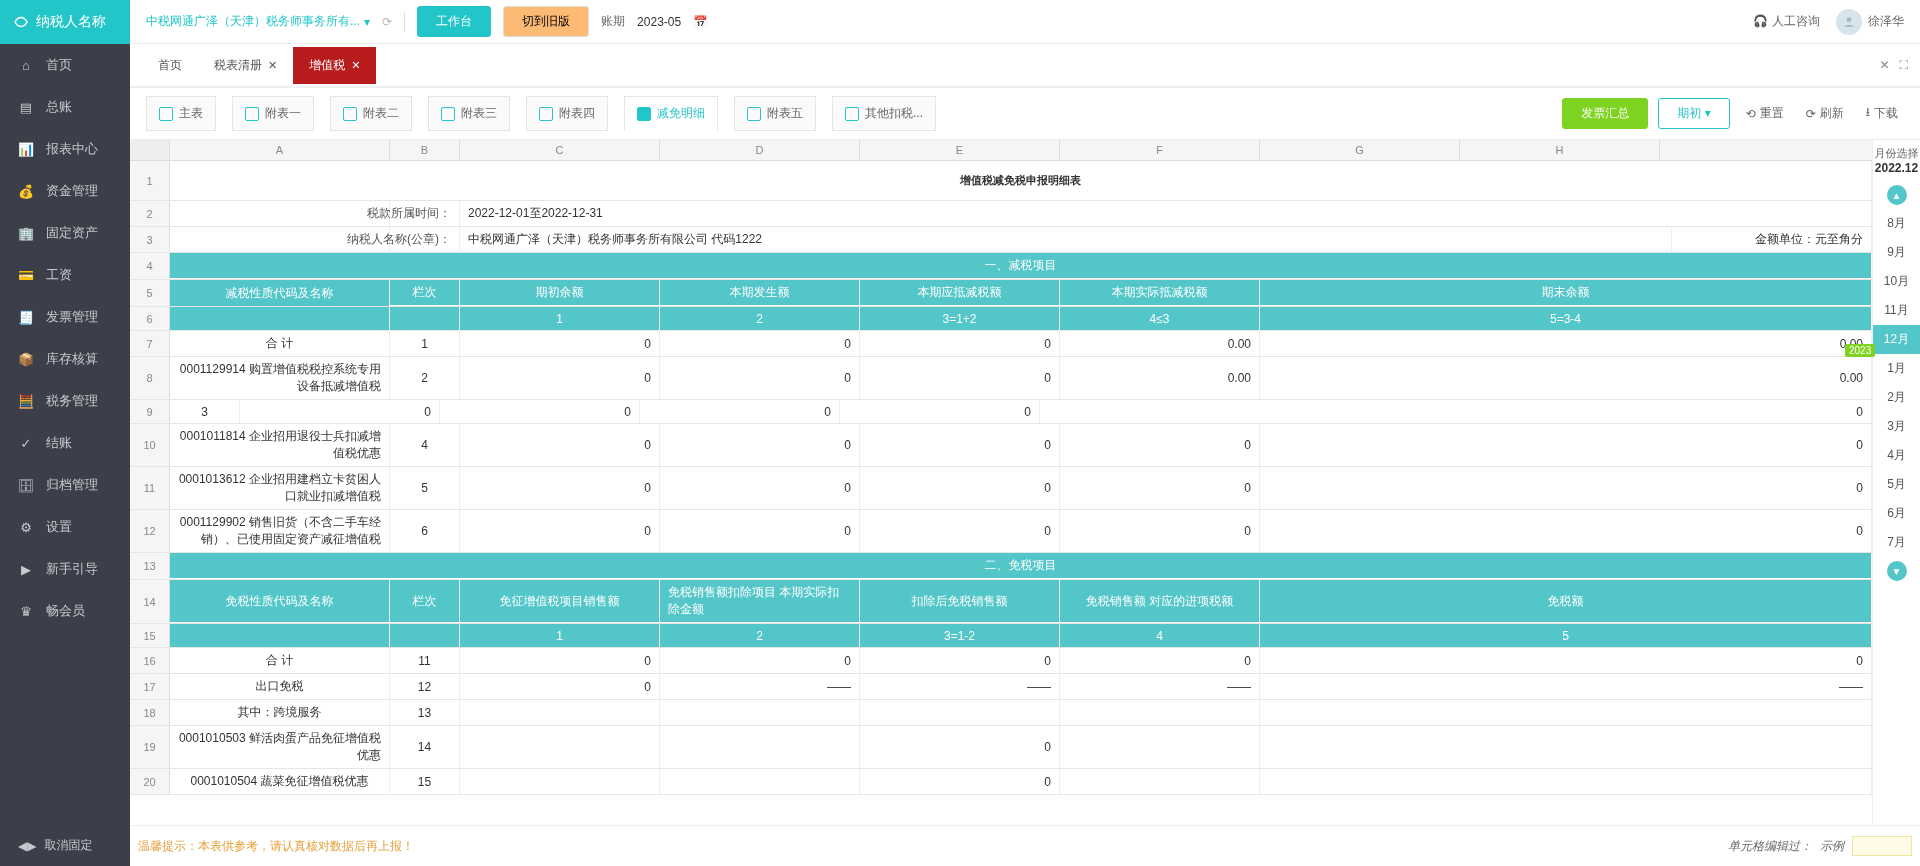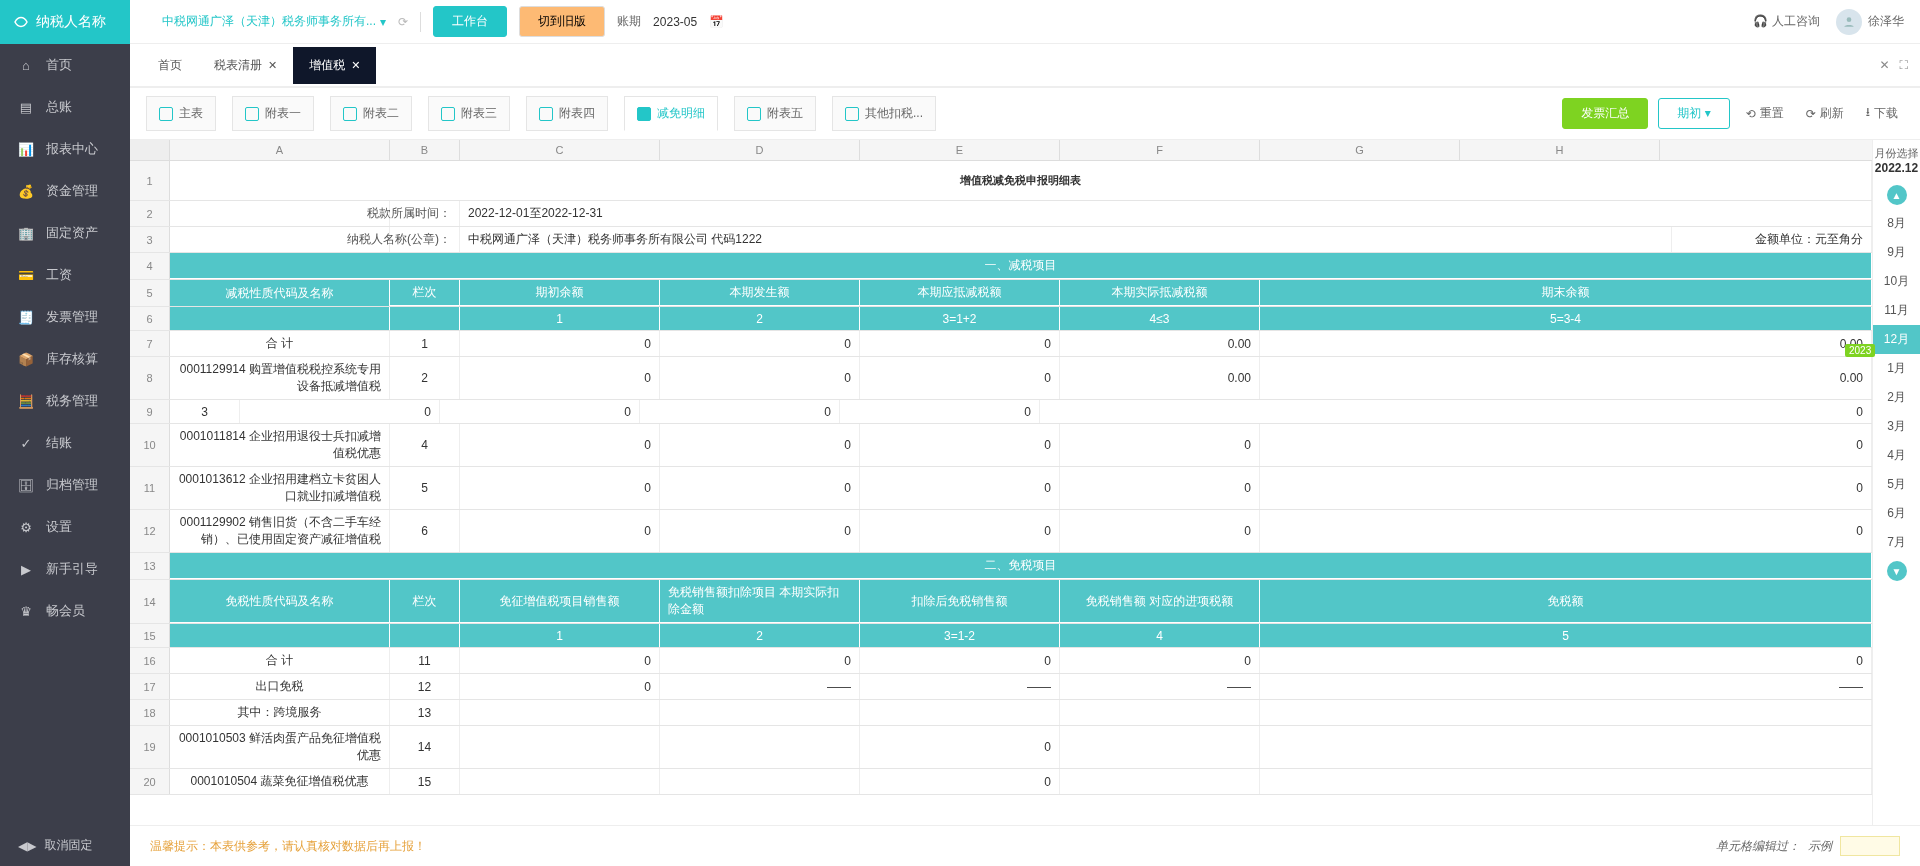--- a/index.html
+++ b/index.html
@@ -13,37 +13,37 @@
 .nav { flex: 1; }
 .nav-item { display: flex; align-items: center; gap: 12px; padding: 12px 18px; cursor: pointer; font-size: 13px; }
 .nav-icon { width: 16px; height: 16px; display: inline-flex; align-items: center; justify-content: center; }
 .sidebar-footer { padding: 12px 18px; display: flex; align-items: center; gap: 8px; cursor: pointer; }
 
 
 .main { flex: 1; display: flex; flex-direction: column; min-width: 0; }
 
 
 .topbar { height: 44px; display: flex; align-items: center; padding: 0 16px; gap: 12px; border-bottom: 1px solid #eee; }
-.company-select { color: #23c6c8; cursor: pointer; display: flex; align-items: center; gap: 4px; max-width: 260px; margin-left: 16px; }
+.company-select { color: #23c6c8; cursor: pointer; display: flex; align-items: center; gap: 4px; max-width: 260px; }
 .company-select span { overflow: hidden; text-overflow: ellipsis; white-space: nowrap; }
 .btn { padding: 6px 18px; border-radius: 3px; cursor: pointer; border: 1px solid #ddd; background: #fdba74; font-size: 12px; }
 .btn-primary { background: #23c6c8; color: #fff; border-color: #23c6c8; }
 .btn-green { background: #7ed321; color: #fff; border-color: #7ed321; }
 .btn-outline-teal { border-color: #23c6c8; color: #23c6c8; background: #fff; }
 .period-label { color: #666; }
 .period-val { color: #333; }
 .cal-icon { color: #23c6c8; cursor: pointer; }
 .topbar-right { margin-left: auto; display: flex; align-items: center; gap: 16px; color: #666; }
 .user { display: flex; align-items: center; gap: 6px; }
 .avatar { width: 26px; height: 26px; border-radius: 50%; background: #d8e4ec; display: inline-flex; align-items: center; justify-content: center; }
 
 
 .page-tabs { height: 44px; display: flex; align-items: center; padding: 0 12px; border-bottom: 2px solid #eee; gap: 4px; position: relative; }
 .page-tab { padding: 10px 16px; cursor: pointer; color: #555; position: relative; display: flex; align-items: center; gap: 6px; }
-.page-tab.active { background: #0f172a; color: #fff; }
+.page-tab.active { background: #b91c1c; color: #fff; }
 .page-tab .close { font-size: 11px; }
 .tabs-close-all { position: absolute; right: 12px; display: flex; gap: 10px; color: #888; }
 
 
 .sheet-bar { display: flex; align-items: center; padding: 8px 16px; gap: 4px; border-bottom: 1px solid #eee; }
 .sheet-tab { padding: 8px 12px; border: 1px solid #e5e5e5; background: #fafafa; cursor: pointer; display: flex; align-items: center; gap: 6px; color: #666; font-size: 12px; }
 .sheet-tab.active { background: #fff; color: #23c6c8; border-bottom-color: #fff; }
 .sheet-tab .dot { width: 14px; height: 14px; border: 1px solid #23c6c8; border-radius: 2px; display: inline-block; }
 .sheet-tab.active .dot { background: #23c6c8; }
 .sheet-toolbar { margin-left: auto; display: flex; align-items: center; gap: 10px; }
@@ -61,21 +61,21 @@
 .cell.center { justify-content: center; text-align: right; }
 .cell.right { justify-content: flex-end; }
 .row.header .cell { background: #52c6c8; color: #fff; justify-content: center; font-weight: 500; border-right-color: #fff; border-bottom: 1px solid #fff; }
 .row.subheader .cell { background: #52c6c8; color: #fff; justify-content: center; border-right-color: #fff; }
 .title-cell { font-size: 11px; font-weight: 600; justify-content: center; }
 .info-label { justify-content: flex-end; color: #555; }
 
 
 .cA { width: 220px; } .cB { width: 70px; } .cC { width: 200px; } .cD { width: 200px; } .cE { width: 200px; } .cF { width: 200px; } .cG { width: 200px; } .cH { width: 200px; }
 
-.footer { padding: 10px 20px; display: flex; align-items: center; gap: 10px; border-top: 1px solid #eee; }
+.footer { padding: 10px 8px; display: flex; align-items: center; gap: 10px; border-top: 1px solid #eee; }
 .footer-tip { color: #e6a23c; }
 .footer-right { margin-left: auto; display: flex; align-items: center; gap: 8px; color: #666; font-style: italic; }
 .example-box { width: 60px; height: 20px; background: #fffbe6; border: 1px solid #f0e6a0; }
 
 
 .month-panel { width: 48px; background: #fff; border-left: 1px solid #eee; display: flex; flex-direction: column; align-items: center; padding-top: 6px; }
 .month-title { font-size: 11px; color: #666; text-align: center; }
 .month-year { font-size: 12px; font-weight: 600; margin-bottom: 6px; }
 .month-arrow { width: 20px; height: 20px; border-radius: 50%; background: #52c6c8; color: #fff; display: flex; align-items: center; justify-content: center; cursor: pointer; font-size: 10px; margin: 4px 0; }
 .month-item { padding: 6px 0; width: 100%; text-align: center; cursor: pointer; font-size: 12px; color: #555; }

